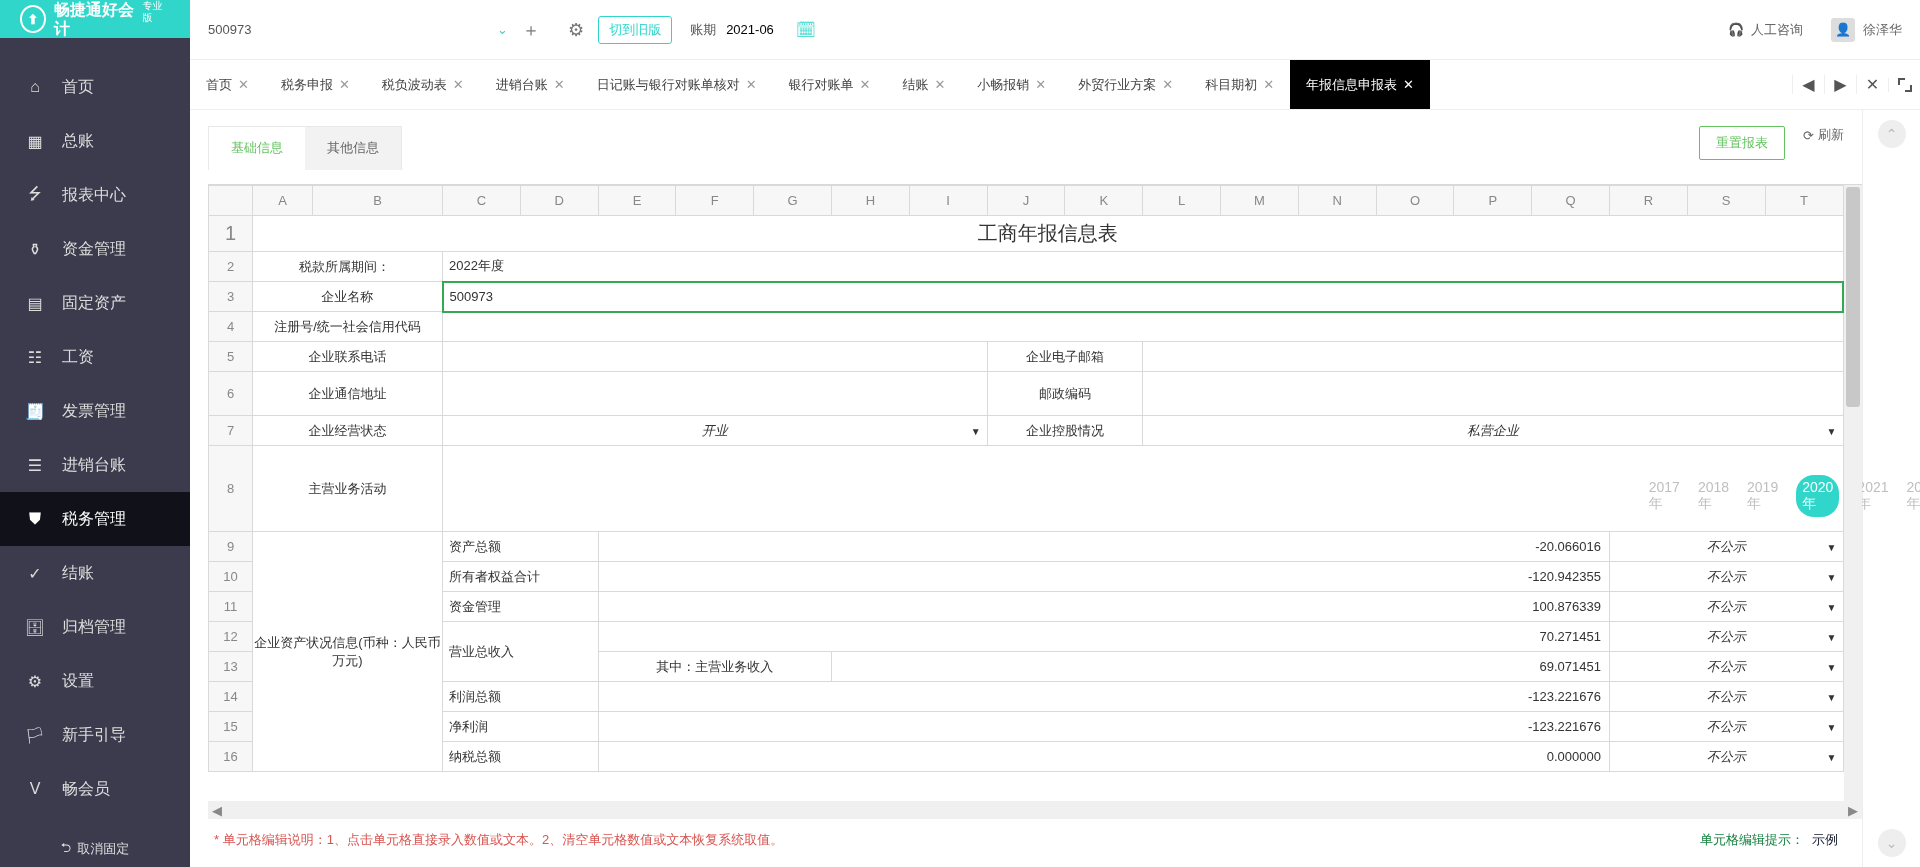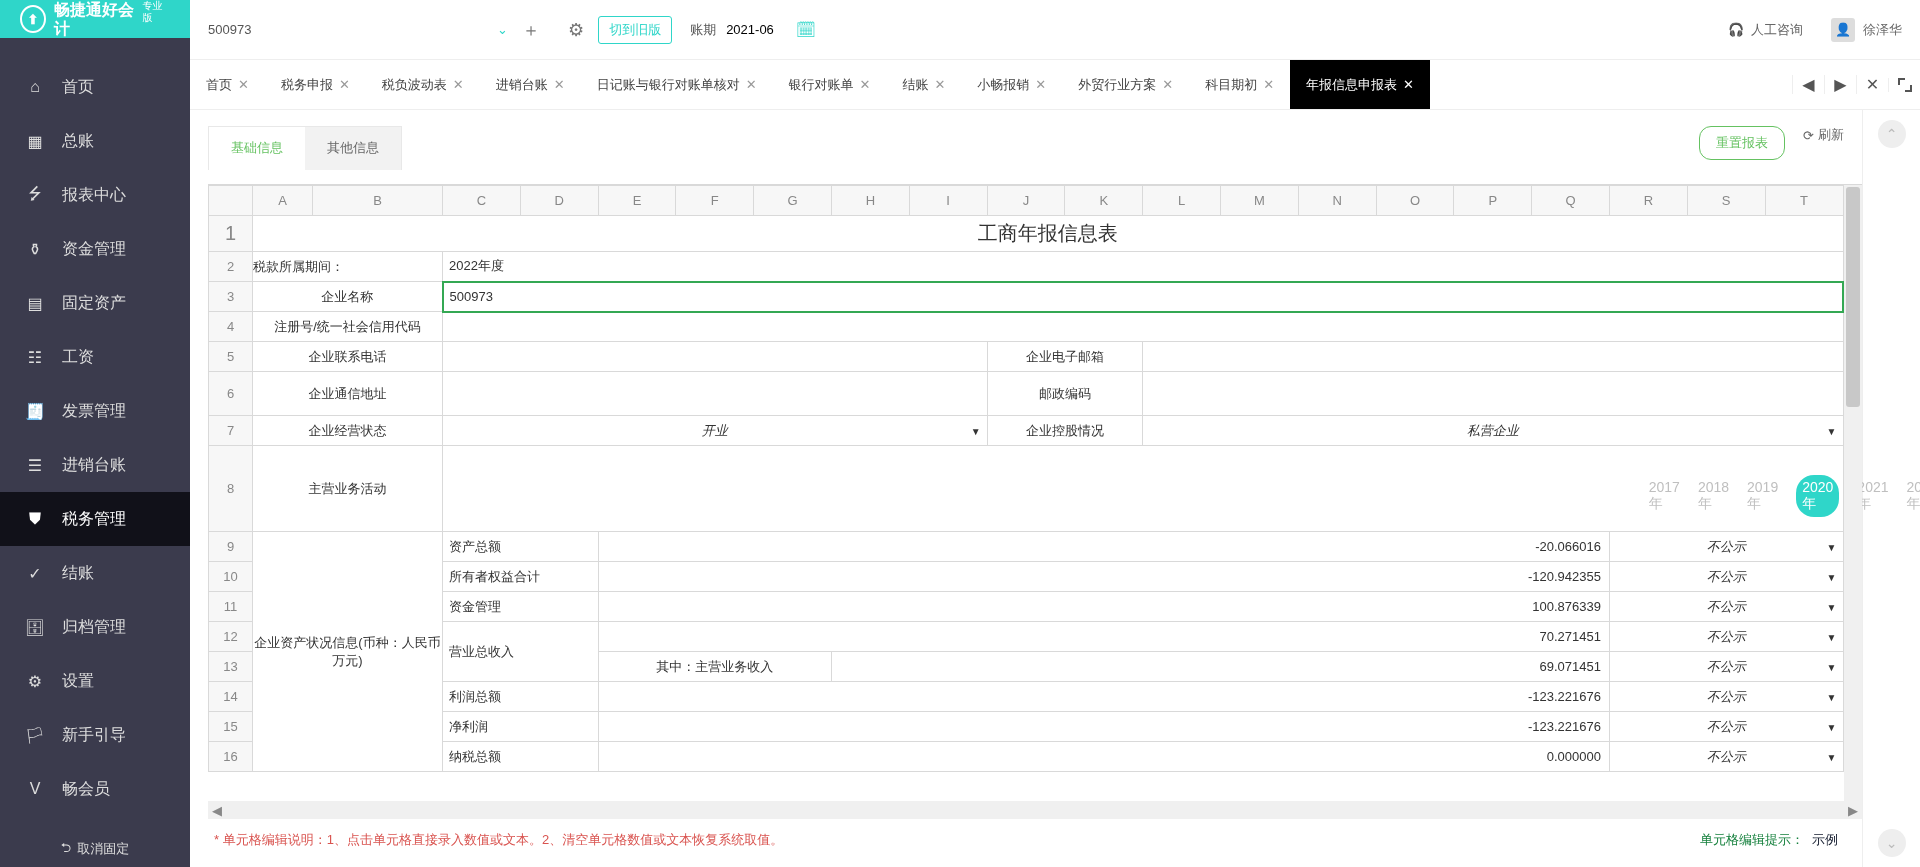--- a/index.html
+++ b/index.html
@@ -50,21 +50,21 @@
 .fs-icon::after { bottom:0; right:0; border-left:none; border-top:none; }
 
 .content { flex: 1; display: flex; min-height: 0; }
 .body-col { flex: 1; display: flex; flex-direction: column; min-width: 0; }
 
 .subtab-row { display: flex; align-items: flex-start; padding: 16px 18px 0 18px; }
 .subtabs { display: flex; border: 1px solid #e8e8e8; border-bottom: none; }
 .subtab { padding: 12px 22px; background: #f2f2f2; color: #666; cursor: pointer; }
 .subtab.active { background: #fff; color: #65c261; border-bottom: 2px solid #fff; margin-bottom: -1px; }
 .subtab-spacer { flex: 1; }
-.btn-reset { border: 1px solid #65c261; color: #65c261; background: #fff; border-radius: 12px; padding: 7px 16px; margin-right: 18px; cursor: pointer; }
+.btn-reset { border: 1px solid #65c261; color: #65c261; background: #fff; border-radius: 2px; padding: 7px 16px; margin-right: 18px; cursor: pointer; }
 .btn-refresh { color: #666; display: flex; align-items: center; cursor: pointer; }
 .btn-refresh .ico { margin-right: 4px; }
 
 .sheet-wrapper { flex: 1; position: relative; margin: 14px 0 0 18px; border-top: 1px solid #d9d9d9; min-height: 0; display: flex; }
 .sheet { flex: 1; overflow: hidden; }
 .sheet table { border-collapse: collapse; width: 100%; table-layout: fixed; }
 .sheet td, .sheet th { border: 1px solid #d9d9d9; height: 30px; font-size: 13px; color: #333; }
 .sheet thead th { background: #f7f7f7; color: #888; text-align: center; font-weight: normal; }
 .sheet .rh { background: #f7f7f7; color: #888; text-align: center; width: 44px; }
 .label-cell { text-align: center; color: #333; }
@@ -316,21 +316,21 @@
                     <th>T</th>
                   </tr>
               </thead>
               <tbody id="sheet-body">
                   <tr class="title-row">
                     <td class="rh">1</td>
                     <td colspan="20">工商年报信息表</td>
                   </tr>
                   <tr>
                     <td class="rh">2</td>
-                    <td colspan="2" class="label-cell" style="text-align:left;padding-right:6px">税款所属期间：</td>
+                    <td colspan="2" class="label-cell" style="text-align:center;padding-right:6px">税款所属期间：</td>
                     <td colspan="18" class="cell-edit">2022年度</td>
                   </tr>
                   <tr class="grn-border">
                     <td class="rh">3</td>
                     <td colspan="2" class="label-cell">企业名称</td>
                     <td colspan="18" class="cell-edit" style="border:2px solid #34a853">500973</td>
                   </tr>
                   <tr>
                     <td class="rh">4</td>
                     <td colspan="2" class="label-cell">注册号/统一社会信用代码</td>

